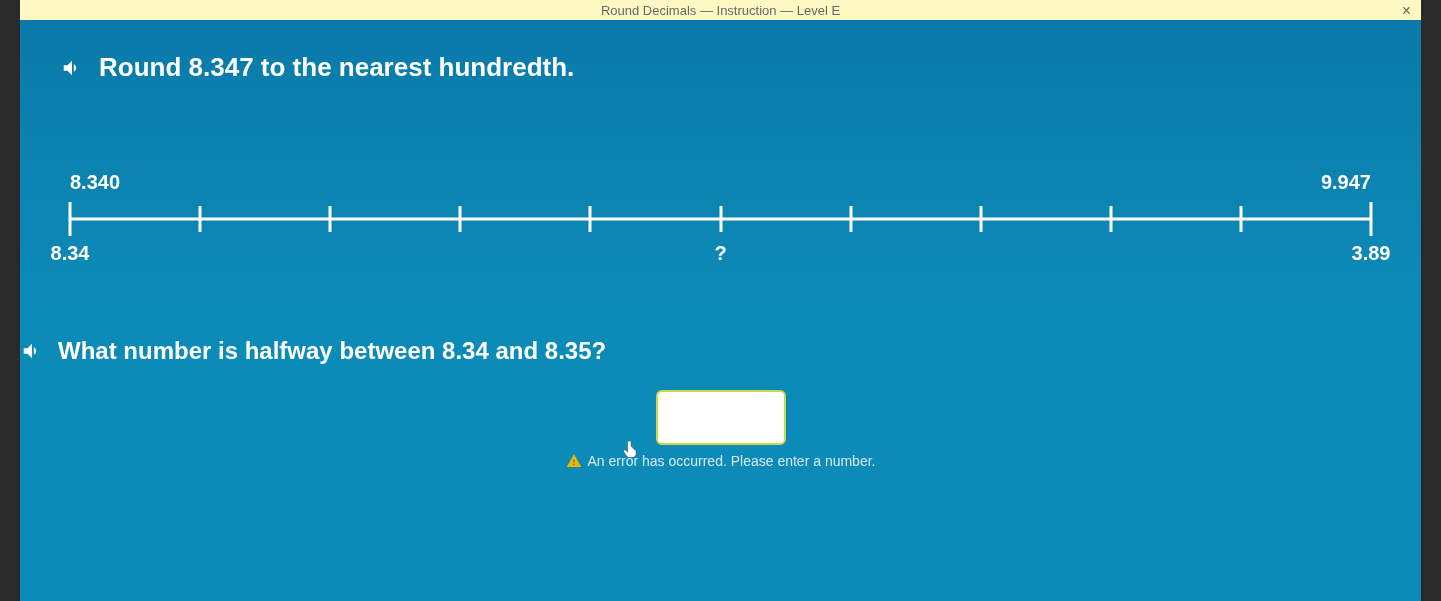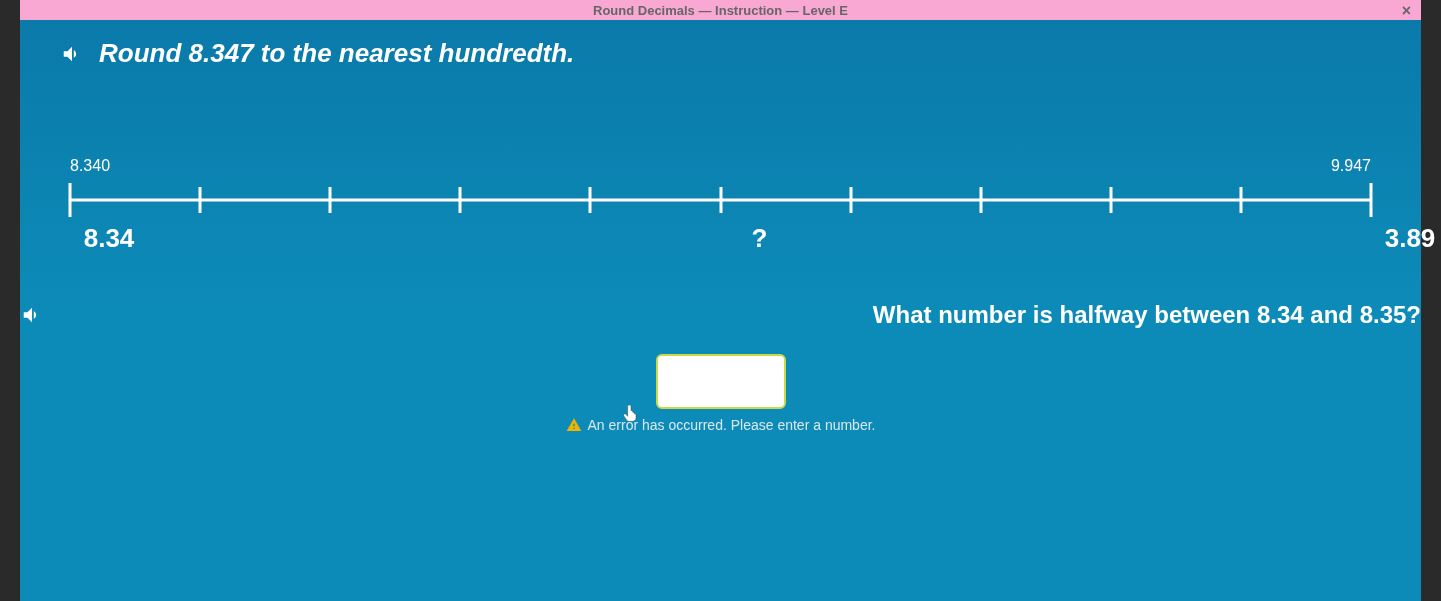--- a/index.html
+++ b/index.html
@@ -14,49 +14,47 @@
     .outer-frame {
       position: absolute;
       left: 20px;
       right: 20px;
       top: 0;
       bottom: 0;
       background: #0b7aa8;
     }
     .top-bar {
       height: 20px;
-      background: #f9a8d4;
+      background: #fef9c3;
       display: flex;
       align-items: center;
       justify-content: center;
       position: relative;
       font-size: 13px;
       color: #666;
-      font-weight: bold;
     }
     .top-bar-close {
       position: absolute;
       right: 10px;
       top: 2px;
       font-size: 16px;
       color: #666;
       cursor: pointer;
     }
     .content-area {
       background: linear-gradient(180deg, #0a7aaa 0%, #0d8bb8 50%, #0d8bb8 100%);
       padding: 0;
       position: relative;
       height: calc(100% - 20px);
     }
     .instruction-row {
       display: flex;
       align-items: center;
-      padding: 18px 30px 28px 40px;
+      padding: 32px 30px 28px 40px;
       gap: 15px;
-      font-style: italic;
     }
     .audio-icon {
       width: 24px;
       height: 24px;
       display: flex;
       align-items: center;
       justify-content: center;
       cursor: pointer;
     }
     .audio-icon svg { fill: #fff; }
@@ -68,22 +66,22 @@
     .highlight-number { color: #fff; }
     
     .numberline-wrap {
       position: relative;
       margin: 60px 50px 0 50px;
     }
     .nl-top-labels {
       display: flex;
       justify-content: space-between;
       color: #fff;
-      font-size: 16px;
-      font-weight: normal;
+      font-size: 20px;
+      font-weight: bold;
       margin-bottom: 10px;
     }
     .nl-line {
       position: relative;
       height: 30px;
     }
     .nl-horiz {
       position: absolute;
       left: 0;
       right: 0;
@@ -103,30 +101,29 @@
     .nl-tick.end { top: -2px; bottom: -2px; }
     .nl-bottom-labels {
       position: relative;
       height: 30px;
       margin-top: 8px;
     }
     .nl-blabel {
       position: absolute;
       transform: translateX(-50%);
       color: #fff;
-      font-size: 26px;
-      font-weight: bold;
-      margin-left: 39px;
+      font-size: 20px;
+      font-weight: bold;
     }
     .question-row {
       display: flex;
       align-items: center;
-      justify-content: space-between;
+      justify-content: flex-start;
       gap: 14px;
-      margin-top: 48px;
+      margin-top: 65px;
     }
     .question-text {
       color: #fff;
       font-size: 24px;
       font-weight: bold;
     }
     .answer-area {
       position: relative;
       display: flex;
       flex-direction: column;

